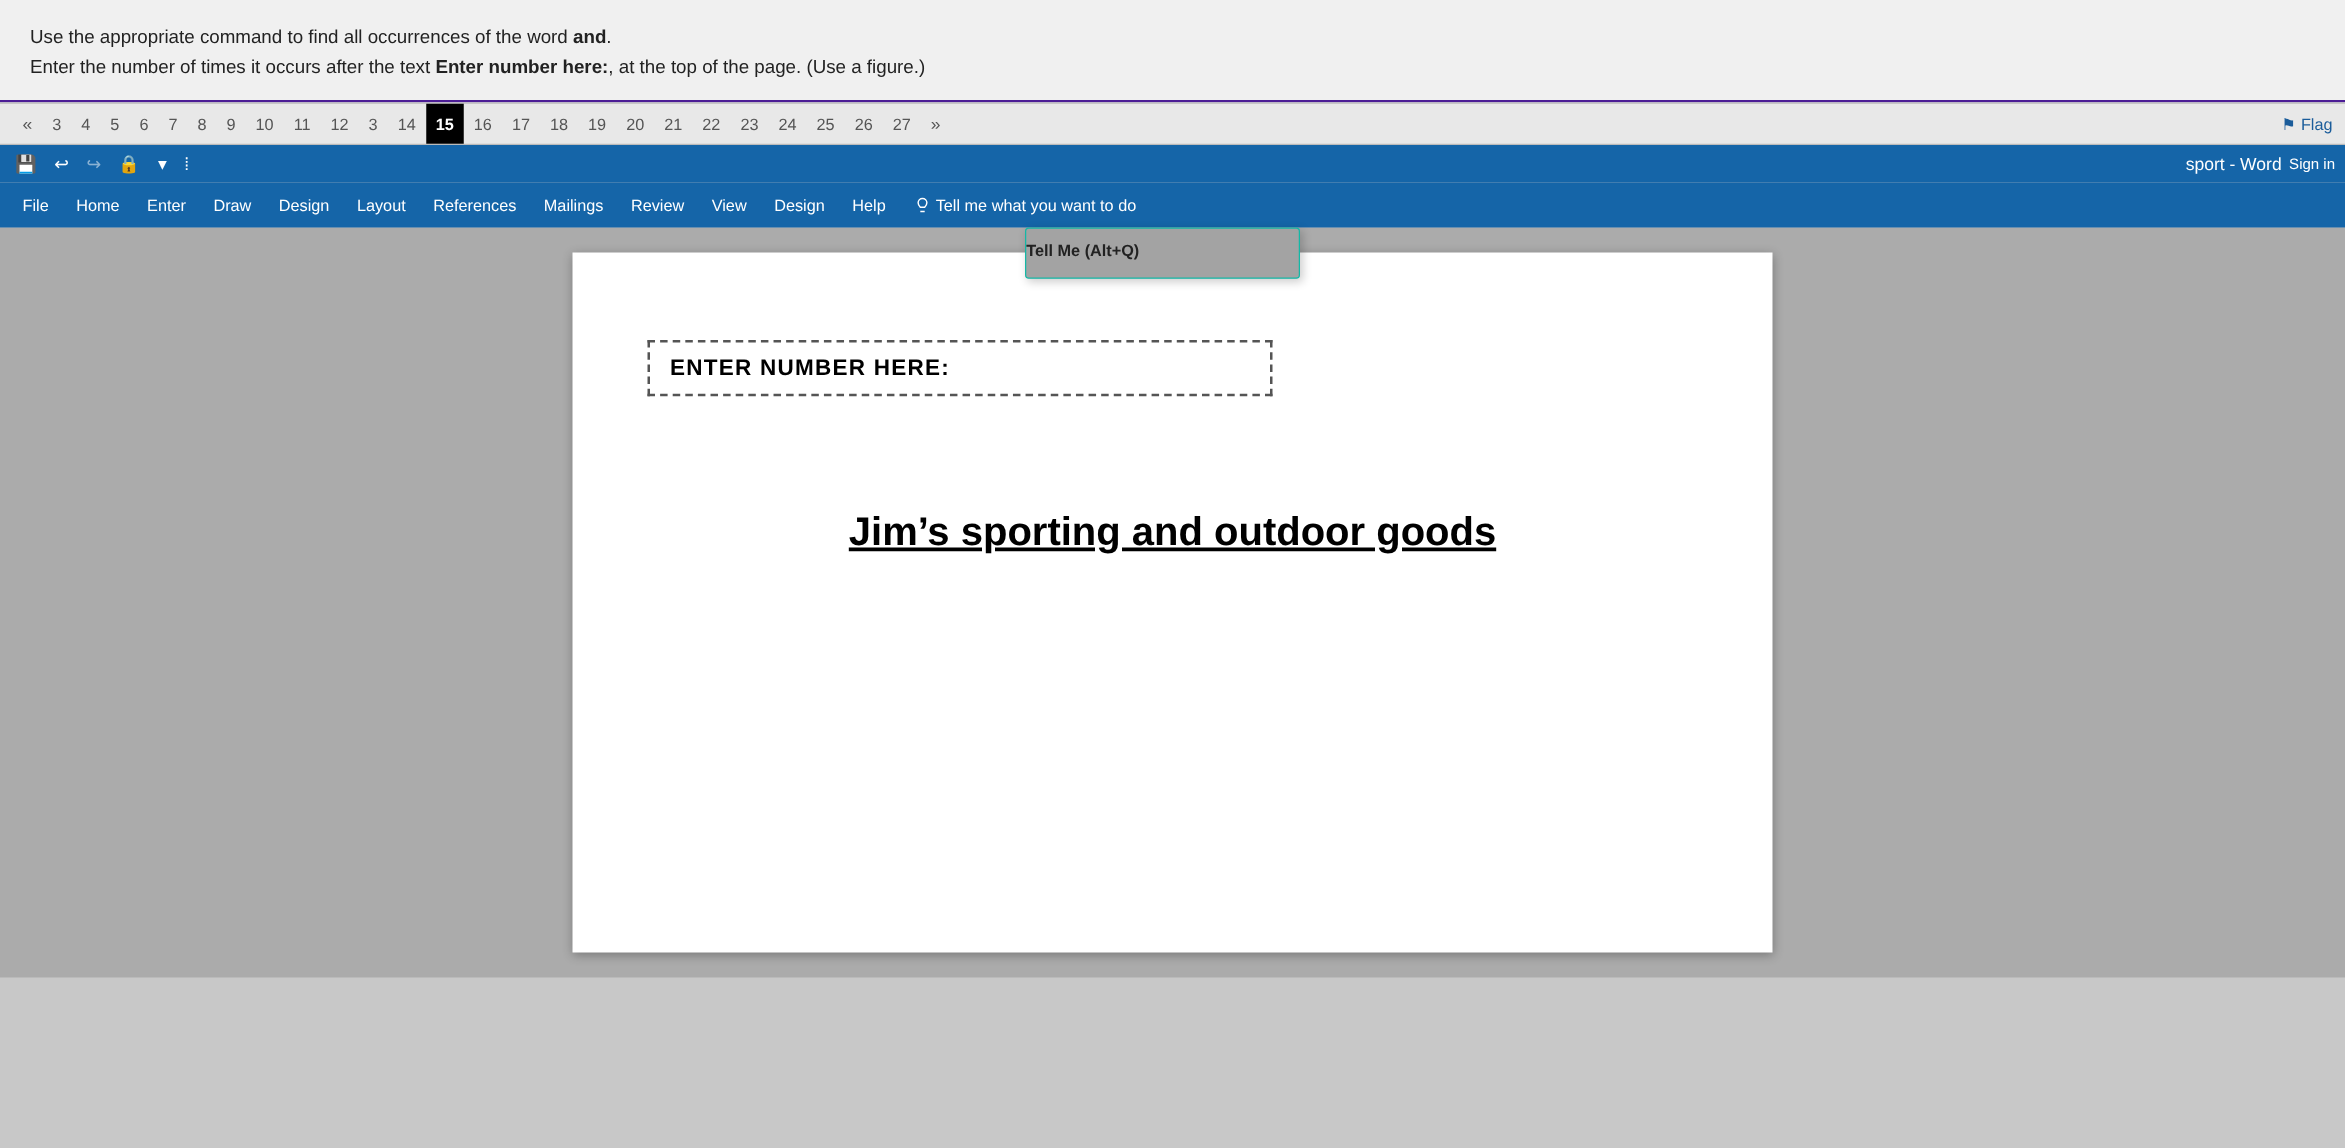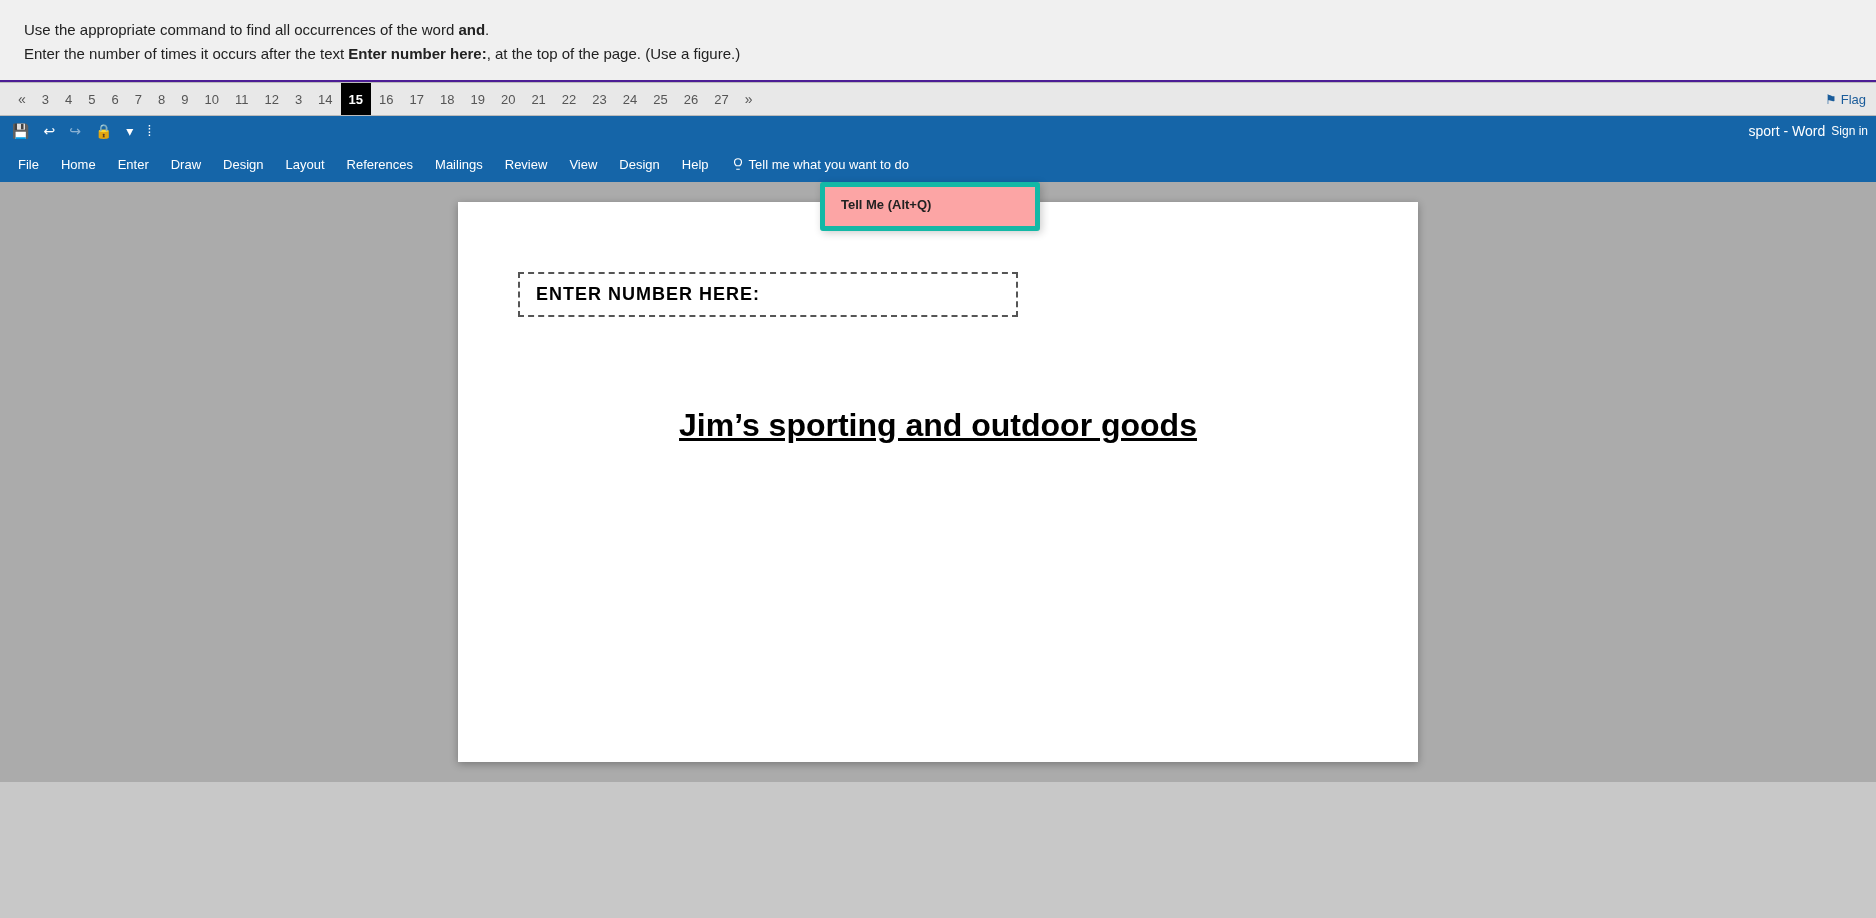--- a/index.html
+++ b/index.html
@@ -97,25 +97,25 @@
       cursor: pointer;
       padding: 4px 10px;
       border-radius: 2px;
     }
 
     
     .tooltip-popup {
       position: absolute;
       top: 36px;
       left: 820px;
-      background: #fca5a5;
-      border: 5px solid #14b8a6;
+      background: #a3a3a3;
+      border: 1px solid #14b8a6;
       border-radius: 3px;
       box-shadow: 2px 2px 8px rgba(0,0,0,0.2);
-      padding: 10px 16px;
+      padding: 10px 0;
       width: 220px;
       z-index: 100;
     }
     .tooltip-title {
       font-size: 13px;
       font-weight: 600;
       color: #222;
       margin-bottom: 4px;
     }
     .tooltip-desc {

